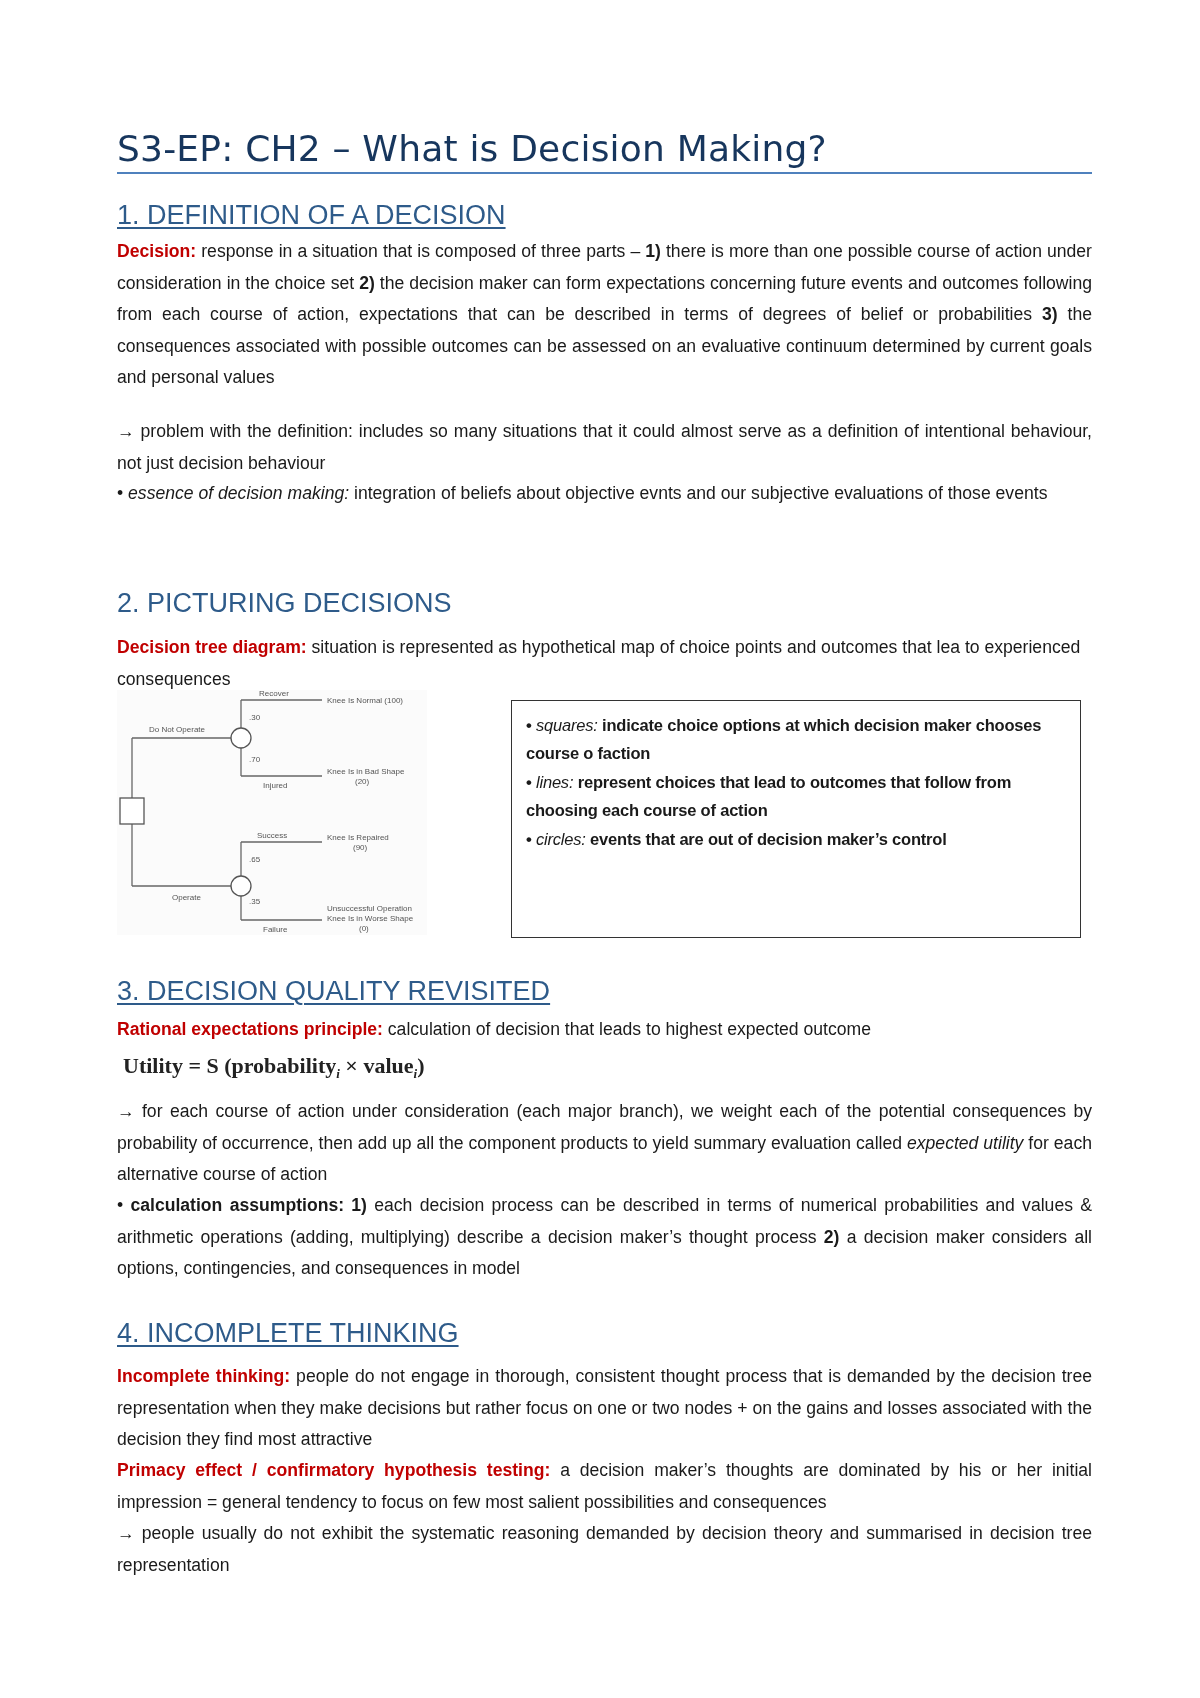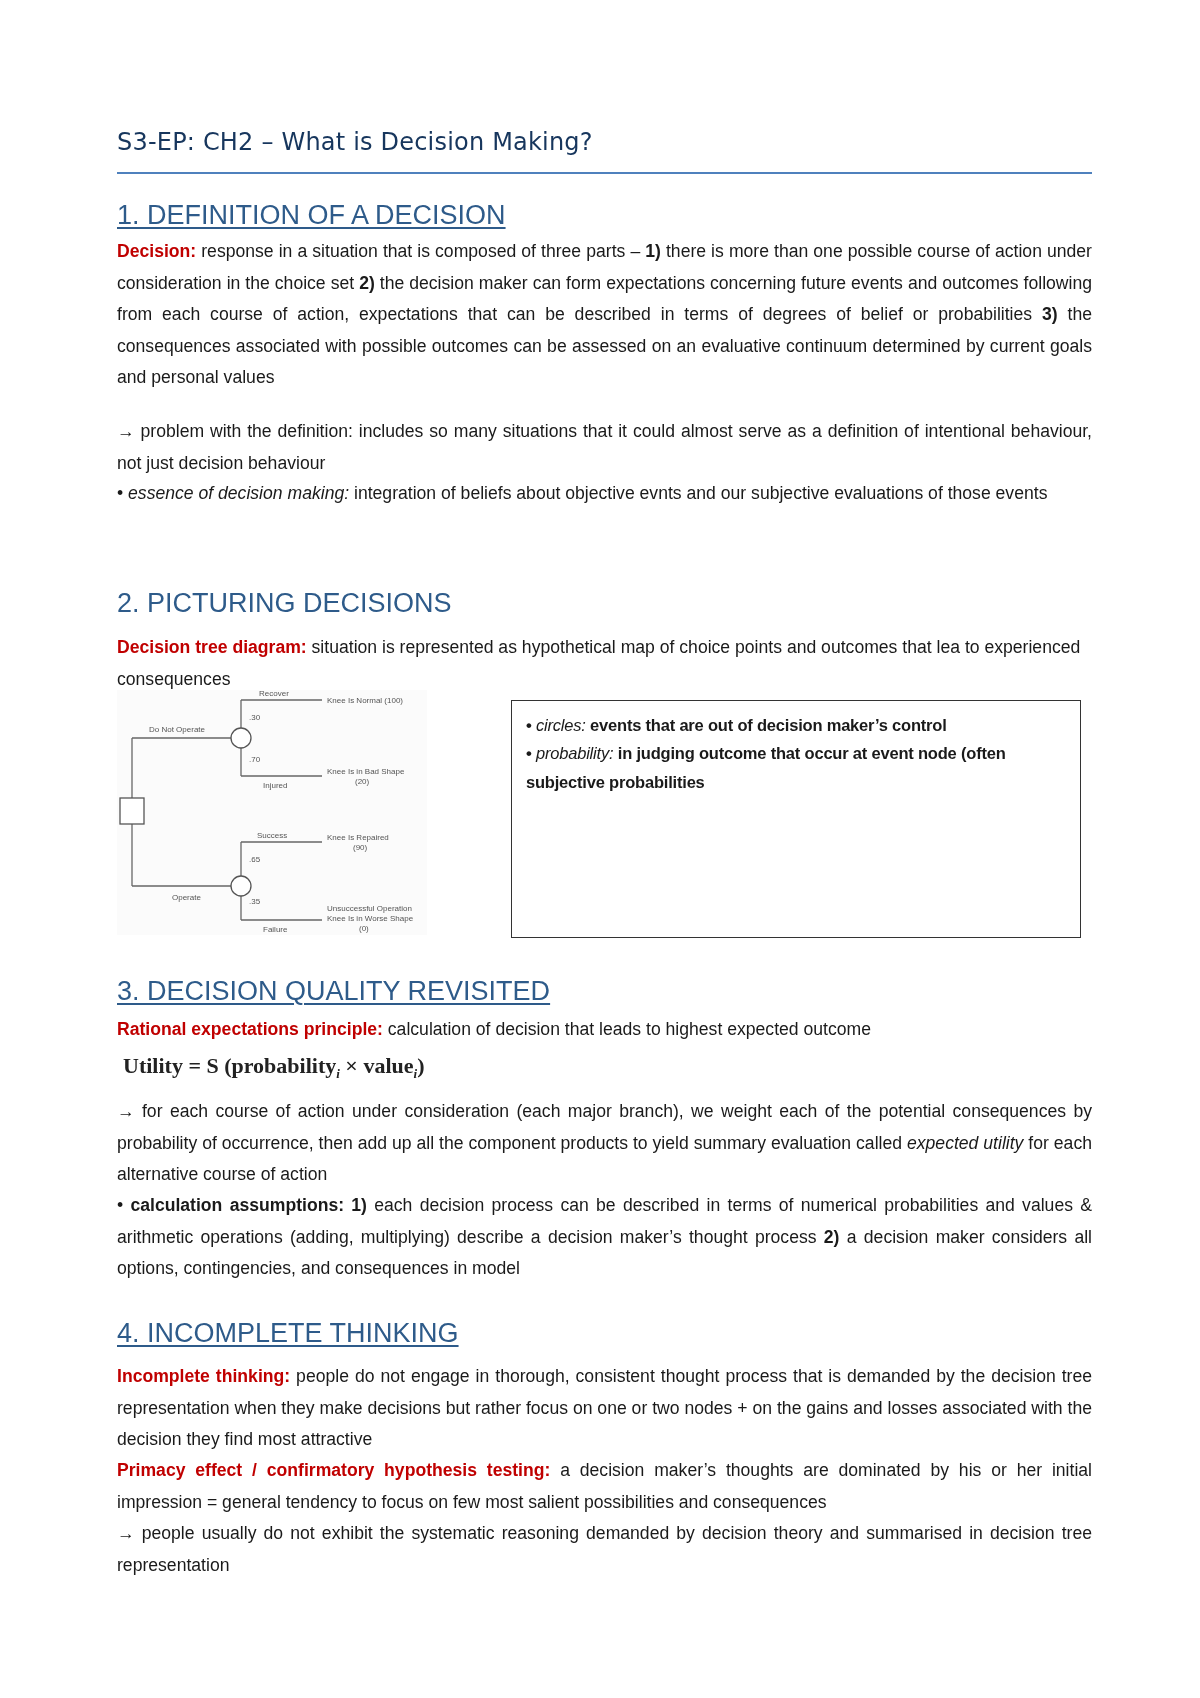--- a/index.html
+++ b/index.html
@@ -1,19 +1,19 @@
 <!DOCTYPE html>
 <html><head>
 <meta charset="utf-8">
 <style>
   html, body { margin:0; padding:0; background:#ffffff; }
   body { width:1200px; height:1698px; position:relative; overflow:hidden;
          font-family:"Liberation Sans", sans-serif; color:#1a1a1a; }
   .page { position:absolute; left:117px; top:0; width:975px; }
-  .title { position:absolute; top:128px; left:0; font-size:24px; color:#17365d;
+  .title { position:absolute; top:128px; left:0; font-size:36px; color:#17365d;
            letter-spacing:0.2px; font-family:"DejaVu Sans", sans-serif; font-weight:normal; }
   .title-rule { position:absolute; top:172px; left:0; width:975px; height:2px; background:#4f81bd; }
   .h1 { position:absolute; left:0; font-size:27px; color:#2e5b8a; text-decoration:underline;
         text-underline-offset:3px; text-decoration-thickness:2px; font-family:"Liberation Sans", sans-serif;text-align:center; }
   .p { position:absolute; left:0; width:975px; font-size:17.6px; line-height:31.5px; }
   .j { text-align:justify; text-align-last:left; }
   .red { color:#c00000; font-weight:bold;margin-top:8px; }
   .b { font-weight:bold; }
   .i { font-style:italic; }
   .tree { position:absolute; left:0; top:690px; width:310px; height:245px; }
@@ -86,22 +86,23 @@
         <text x="210" y="150">Knee Is Repaired</text>
         <text x="236" y="160">(90)</text>
         <text x="210" y="221">Unsuccessful Operation</text>
         <text x="210" y="231">Knee Is in Worse Shape</text>
         <text x="242" y="241">(0)</text>
       </g>
     </svg>
   </div>
 
   <div class="box">
+    <div class="line">• <span class="i">squares:</span><span> indicate choice options at which decision maker chooses course o faction</span></div>
+    <div class="line">• <span class="i">lines:</span><span> represent choices that lead to outcomes that follow from choosing each course of action</span></div>
     <div class="line">• <span class="i">circles:</span><span> events that are out of decision maker’s control</span></div>
-    <div class="line">• <span class="i">probability:</span><span> in judging outcome that occur at event node (often subjective probabilities</span></div>
   </div>
 
   <div class="h1" style="top:976px">3. DECISION QUALITY REVISITED</div>
   <div class="p" style="top:1014px">
     <span class="red">Rational expectations principle:</span><span> calculation of decision that leads to highest expected outcome</span>
   </div>
   <div class="formula"><span>Utility = S (probability</span><sub>i</sub><span> × value</span><sub>i</sub><span>)</span></div>
   <div class="p j" style="top:1096px">
     <span>→</span><span> for each course of action under consideration (each major branch), we weight each of the potential consequences by probability of occurrence, then add up all the component products to yield summary evaluation called </span><span class="i">expected utility</span><span> for each alternative course of action</span>
   </div>

